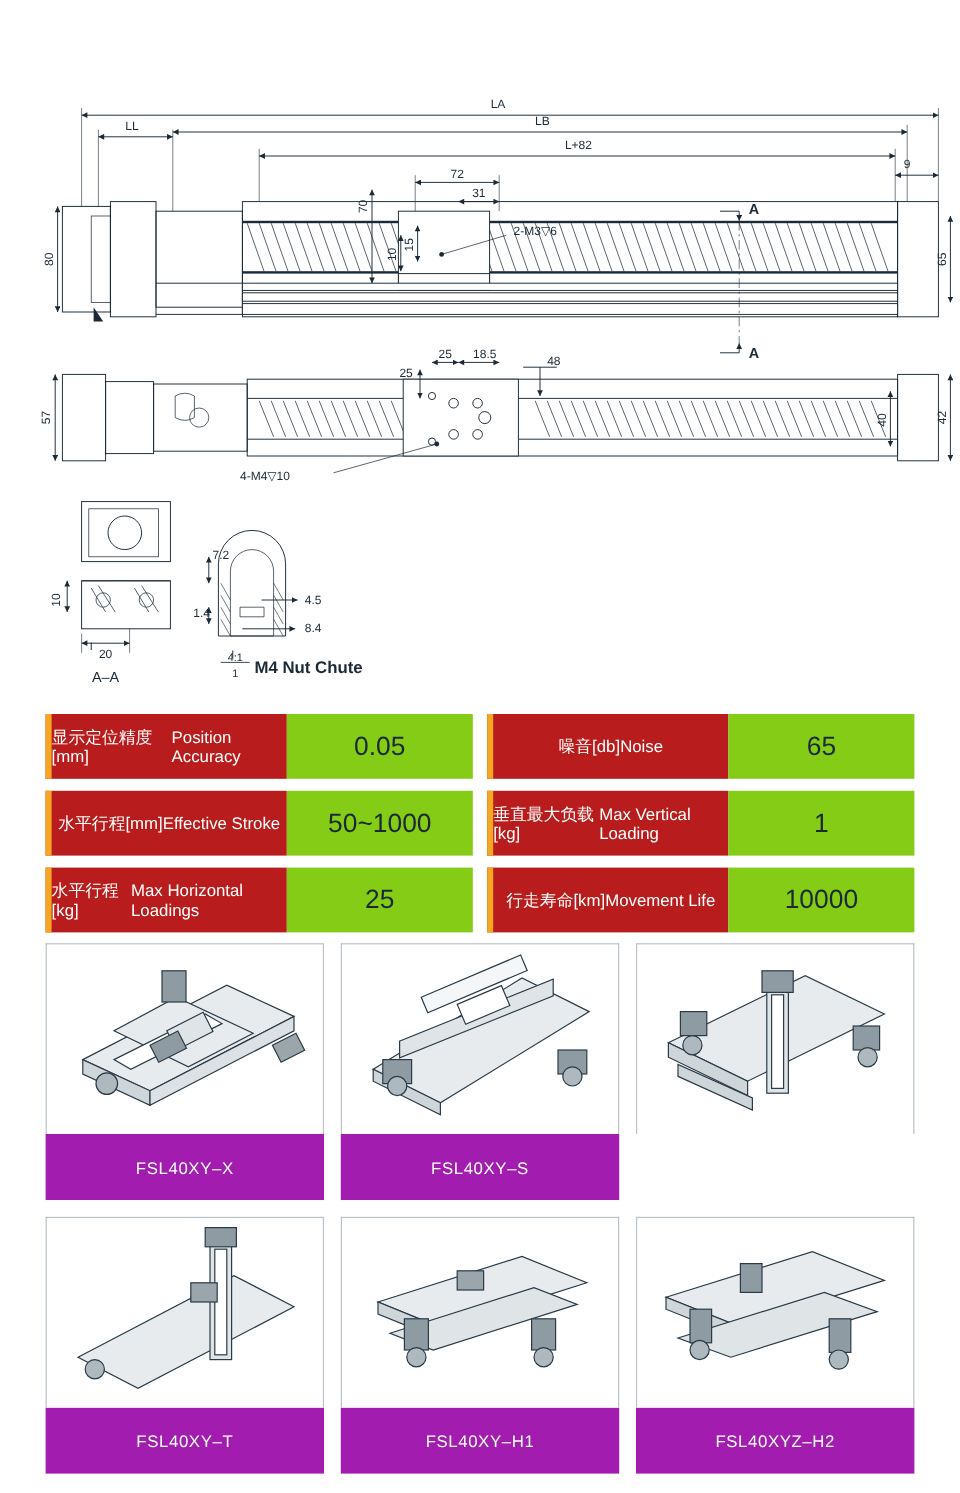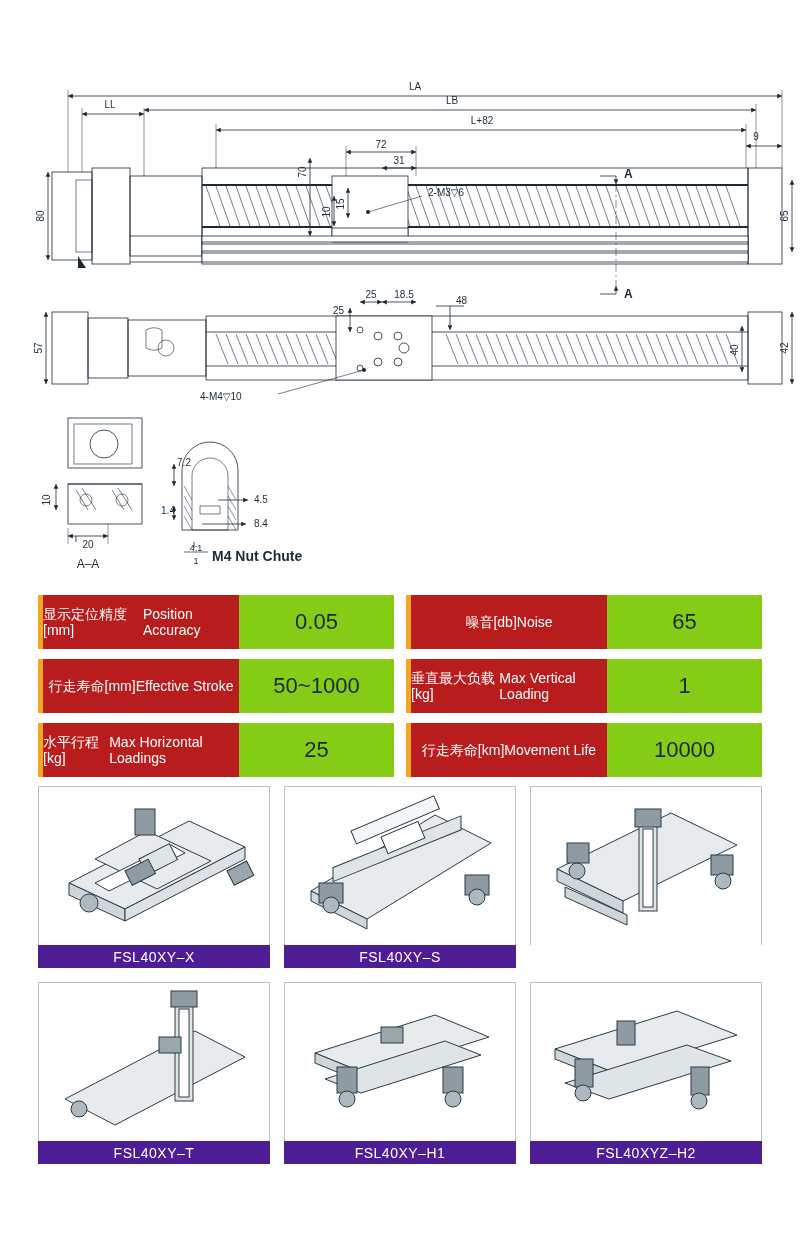--- a/index.html
+++ b/index.html
@@ -17,21 +17,21 @@
   .spec-label{width:196px;background:#b91c1c;color:#fff;display:flex;flex-direction:row;align-items:center;justify-content:center;line-height:1.16;}
   .spec-label .cn{font-size:14px;}
   .spec-label .en{font-size:14px;}
   .spec-value{flex:1;background:#84cc16;color:#1b2a36;display:flex;align-items:center;justify-content:center;font-size:22px;}
   .spec-label.accent{border-left:5px solid #f5a623;}
 
   
   .grid{position:absolute;left:38px;top:786px;width:724px;display:grid;grid-template-columns:repeat(3,232px);gap:14px 14px;}
   .card{width:232px;}
   .card-img{height:158px;border:1px solid #b9c3c9;border-bottom:none;background:#fff;position:relative;overflow:hidden;}
-  .card-cap{height:23px;background:#4c1d95;color:#fff;display:flex;align-items:center;justify-content:center;font-size:14px;letter-spacing:.5px;}
+  .card-cap{height:55px;background:#a21caf;color:#fff;display:flex;align-items:center;justify-content:center;font-size:14px;letter-spacing:.5px;}
   .card-img svg{position:absolute;left:0;top:0;}
 </style>
 </head>
 <body>
 
 <div class="page">
 
   <div class="drawing">
     <svg width="800" height="580" viewBox="0 0 800 580" xmlns="http://www.w3.org/2000/svg">
       <defs>
@@ -237,21 +237,21 @@
           <span class="cn">噪音[db]</span>
           <span class="en">Noise</span>
         </div>
         <div class="spec-value">65</div>
       </div>
     </div>
 
     <div class="spec-row">
       <div class="spec-cell">
         <div class="spec-label accent">
-          <span class="cn">行走寿命[mm]</span>
+          <span class="cn">水平行程[mm]</span>
           <span class="en">Effective Stroke</span>
         </div>
         <div class="spec-value">50~1000</div>
       </div>
       <div class="spec-cell">
         <div class="spec-label accent">
           <span class="cn">垂直最大负载[kg]</span>
           <span class="en">Max Vertical Loading</span>
         </div>
         <div class="spec-value">1</div>

